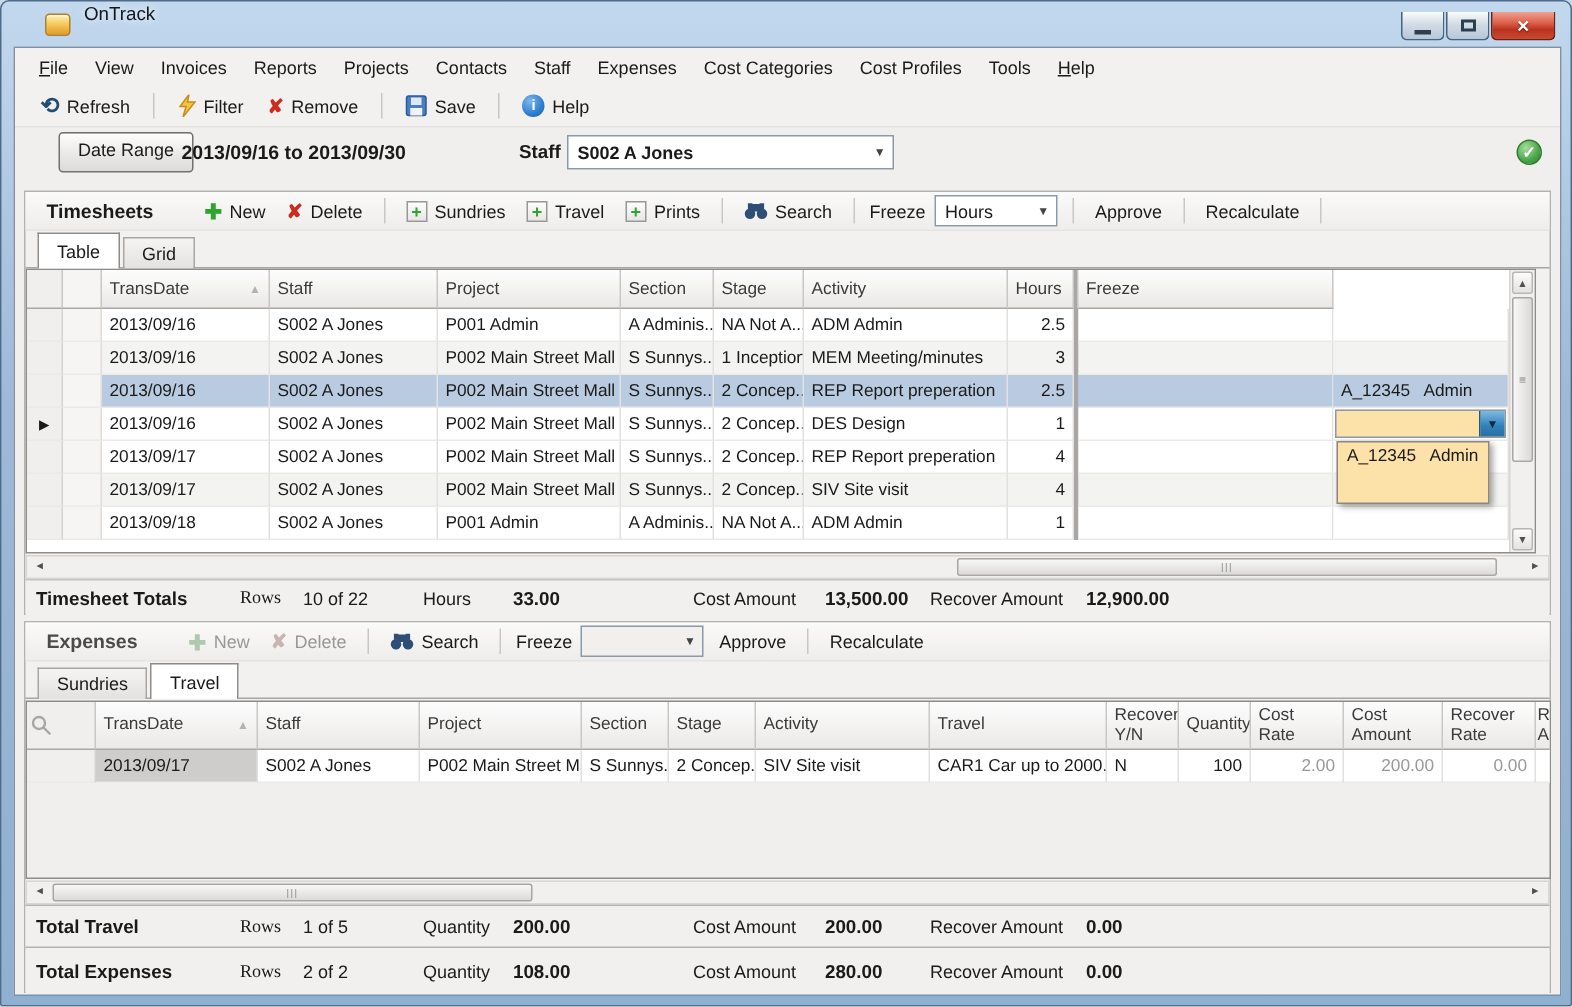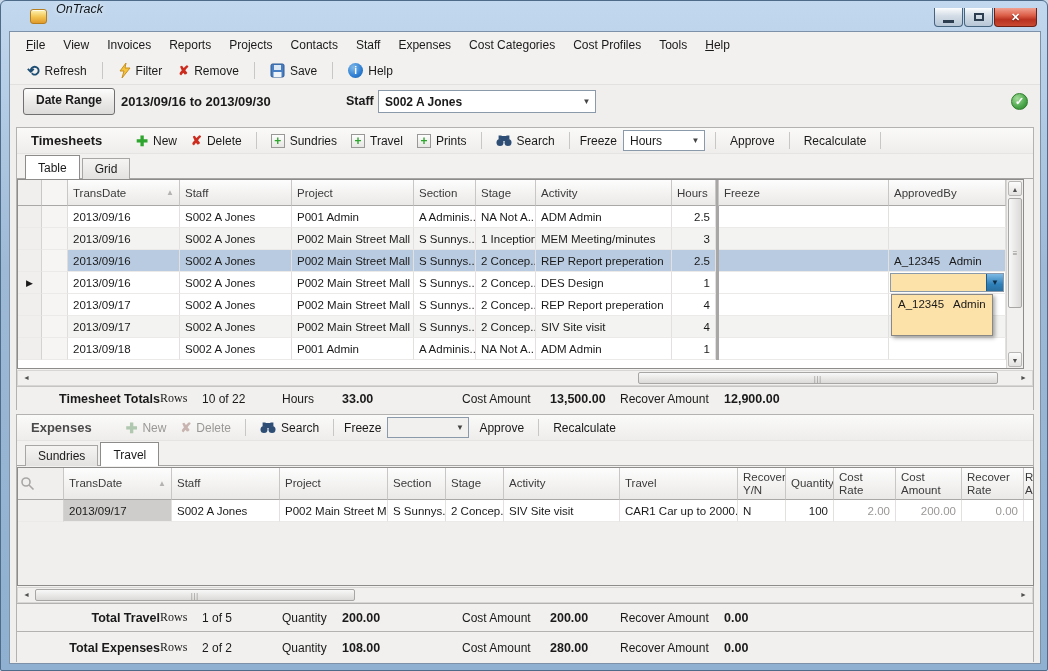--- a/index.html
+++ b/index.html
@@ -2,21 +2,21 @@
 <html><head>
 <meta charset="utf-8">
 <style>
   html,body{margin:0;padding:0;background:#c8d8e8;}
   *{box-sizing:border-box;}
   body{font-family:"Liberation Sans",sans-serif;font-size:12px;color:#1a1a1a;-webkit-font-smoothing:antialiased;}
   .window{position:relative;width:1048px;height:671px;background:linear-gradient(#c2d8ee,#9db9d6 40%,#8fb0d0);border:1px solid #4e6b8a;border-radius:6px 6px 2px 2px;overflow:hidden;}
   
   .titlebar{position:absolute;left:0;top:0;right:0;height:30px;}
   .app-icon{position:absolute;left:29px;top:8px;width:17px;height:15px;border-radius:3px;background:linear-gradient(#fdf3b4,#f2c24e 55%,#e09b2d);border:1px solid #b67e1e;box-shadow:inset 0 1px 0 rgba(255,255,255,.7);}
-  .title-text{position:absolute;left:55px;top:1px;font-size:12.5px;color:#10161c;text-shadow:0 0 6px #fff;font-style:italic;}
+  .title-text{position:absolute;left:55px;top:1px;font-size:12.5px;color:#10161c;text-shadow:0 0 6px #fff;}
   .win-btns{position:absolute;right:10px;top:7px;display:flex;}
   .win-btn{height:19px;width:29px;border:1px solid #47647f;border-top:none;border-radius:0 0 4px 4px;background:linear-gradient(#fbfcfd,#d2dce6 45%,#b7c6d6);display:flex;align-items:center;justify-content:center;margin-left:1px;color:#223;}
   .win-btn.close{width:43px;background:linear-gradient(#f0a090,#dd614b 40%,#ba3220 65%,#c84a32);color:#fff;font-weight:bold;border-color:#6e2014;}
   .glyph-min{width:11px;height:3px;background:#2c3e50;margin-top:8px;}
   .glyph-max{width:10px;height:8px;border:2px solid #2c3e50;}
   .glyph-close{font-size:11px;text-shadow:0 1px 1px #5c130a;}
   
   .client{position:absolute;left:8px;top:30px;width:1032px;height:633px;background:#f0efed;border:1px solid #7d92a8;}
   .menubar{position:absolute;left:0;top:0;right:0;height:25px;background:#f2f1ef;display:flex;align-items:center;padding-left:7px;}
   .menu-item{padding:3px 9px;cursor:default;}
@@ -24,21 +24,21 @@
   .toolbar{position:absolute;left:0;top:25px;right:0;height:28px;background:#f2f1ef;border-bottom:1px solid #e3e1df;display:flex;align-items:center;padding-left:12px;gap:6px;}
   .tb-item{display:flex;align-items:center;gap:5px;padding:2px 5px;}
   .tb-sep{width:1px;height:17px;background:#c9c7c5;margin:0 4px;}
   .refresh-glyph{font-size:15px;color:#1e4e74;font-weight:bold;line-height:13px;}
   .help-glyph{width:15px;height:15px;border-radius:50%;background:radial-gradient(circle at 35% 30%,#7fb9e8,#2d7dd2 60%,#1b5ea8);color:#fff;font-size:10px;font-weight:bold;display:flex;align-items:center;justify-content:center;}
   .x-glyph{color:#cc2b1d;font-weight:bold;font-size:13px;}
   .plus-glyph{color:#2ea52e;font-weight:bold;font-size:14px;line-height:12px;}
   .boxplus{width:14px;height:14px;border:1px solid #9a9896;background:linear-gradient(#fdfdfd,#e8e6e4);color:#2ea52e;font-weight:bold;font-size:12px;line-height:12px;text-align:center;}
   
   .filterbar{position:absolute;left:0;top:53px;right:0;height:37px;}
-  .btn{border:1px solid #707070;border-radius:3px;background:linear-gradient(#fdfdfd,#eeeceb 45%,#dddbd9);padding:4px 12px;font-weight:bold;}
+  .btn{border:1px solid #707070;border-radius:3px;background:linear-gradient(#fdfdfd,#eeeceb 45%,#dddbd9);padding:4px 12px;font-weight:normal;margin-left:16px;}
   .daterange-btn{position:absolute;left:13px;top:3px;height:27px;}
   .daterange-text{position:absolute;left:111px;top:9px;font-weight:bold;font-size:13px;}
   .staff-label{position:absolute;left:336px;top:9px;font-weight:bold;font-size:12.5px;}
   .combo{border:1px solid #8a9aaa;background:#fff;display:flex;align-items:center;height:23px;}
   .combo .val{flex:1;padding:0 6px;white-space:nowrap;overflow:hidden;}
   .combo .arrow{width:17px;text-align:center;font-size:8px;color:#444;}
   .staff-combo{position:absolute;left:368px;top:5px;width:218px;font-weight:bold;}
   .ok-badge{position:absolute;right:12px;top:8px;width:17px;height:17px;border-radius:50%;background:radial-gradient(circle at 35% 30%,#a5dd9b,#4aa64a 60%,#2e7d2b);border:1px solid #2e7d2b;color:#fff;font-size:11px;font-weight:bold;display:flex;align-items:center;justify-content:center;}
   
   .panel{position:absolute;left:6px;width:1018px;background:#f2f1ef;border:1px solid #b4b2b0;}
@@ -96,21 +96,21 @@
   .hscroll .arr{position:absolute;top:1px;bottom:1px;width:15px;text-align:center;font-size:7px;color:#505050;line-height:12px;}
   .hscroll .arr.left{left:1px;} .hscroll .arr.right{right:1px;}
   .hthumb{position:absolute;top:1px;bottom:1px;background:linear-gradient(#f8f8f8,#dcdad8);border:1px solid #a8a6a4;border-radius:2px;display:flex;align-items:center;justify-content:center;font-size:6.5px;letter-spacing:1px;color:#8a8886;}
   .ts-hscroll{left:0;top:242px;width:1016px;}
   .exp-hscroll{left:0;top:172px;width:1016px;}
   
   .totals-row{position:absolute;left:0;right:0;display:flex;align-items:center;padding-left:7px;background:#f1f0ee;font-size:12px;}
   .ts-totals{top:258px;height:24px;border-top:1px solid #c6c4c2;}
   .tt-travel{top:188px;height:29px;border-top:1px solid #b4b2b0;border-bottom:1px solid #b4b2b0;}
   .tt-exp{top:218px;height:29px;}
-  .t-label{width:136px;font-weight:bold;font-size:12.5px;text-align:right;}
+  .t-label{width:136px;font-weight:bold;font-size:12.5px;}
   .t-rows-l{width:42px;font-family:Liberation Serif, serif;}
   .t-rows-v{width:80px;}
   .t-met-l{width:60px;}
   .t-met-v{width:120px;font-weight:bold;font-size:12.5px;}
   .t-cost-l{width:88px;}
   .t-cost-v{width:70px;font-weight:bold;font-size:12.5px;}
   .t-rec-l{width:104px;}
   .t-rec-v{font-weight:bold;font-size:12.5px;}
 </style>
 </head>
@@ -268,21 +268,20 @@
                 <span>Stage</span>
               </div>
               <div class="g-cell" style="width: 136px;">
                 <span>Activity</span>
               </div>
               <div class="g-cell" style="width: 44px;">
                 <span>Hours</span>
               </div>
               <div class="g-cell g-split"></div>
               <div class="g-cell" style="width: 170px;">Freeze</div>
-              <div class="g-cell" style="width: 117px;">ApprovedBy</div>
             </div>
             <div class="g-row g-data">
               <div class="g-cell g-ind"></div>
               <div class="g-cell g-indent"></div>
               <div class="g-cell" style="width: 112px;">2013/09/16</div>
               <div class="g-cell" style="width: 112px;">S002 A Jones</div>
               <div class="g-cell" style="width: 122px;">P001 Admin</div>
               <div class="g-cell" style="width: 62px;">A Adminis...</div>
               <div class="g-cell" style="width: 60px;">NA Not A...</div>
               <div class="g-cell" style="width: 136px;">ADM Admin</div>

